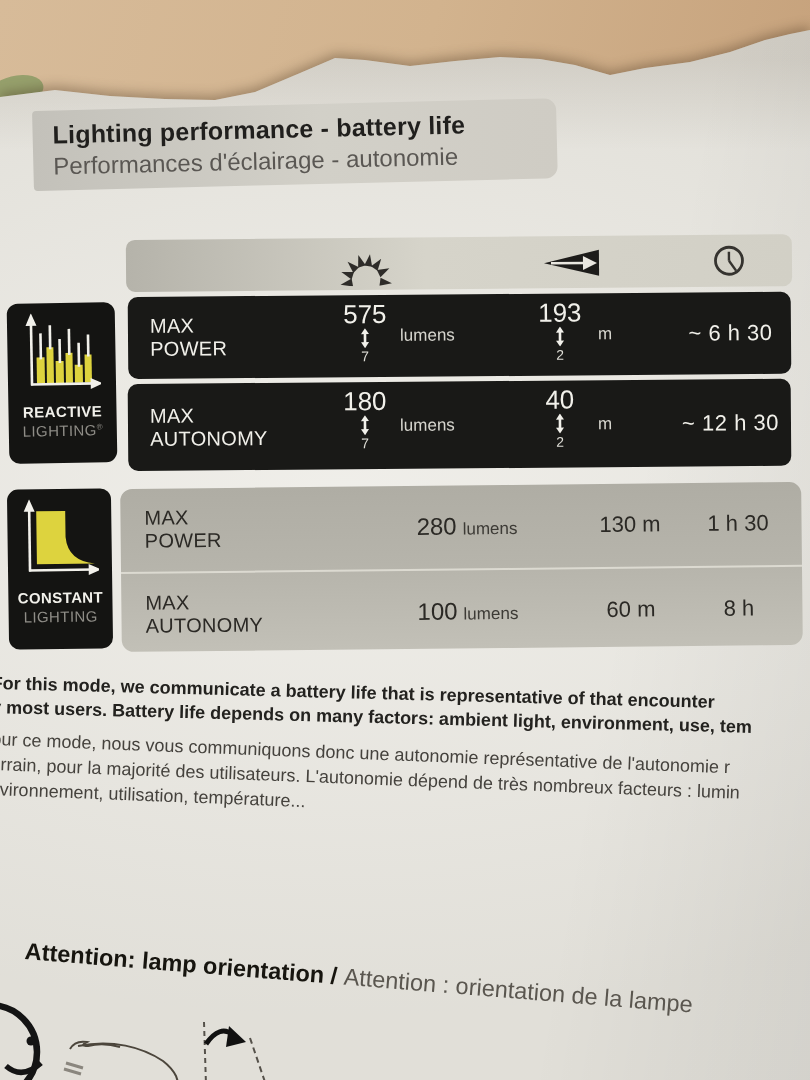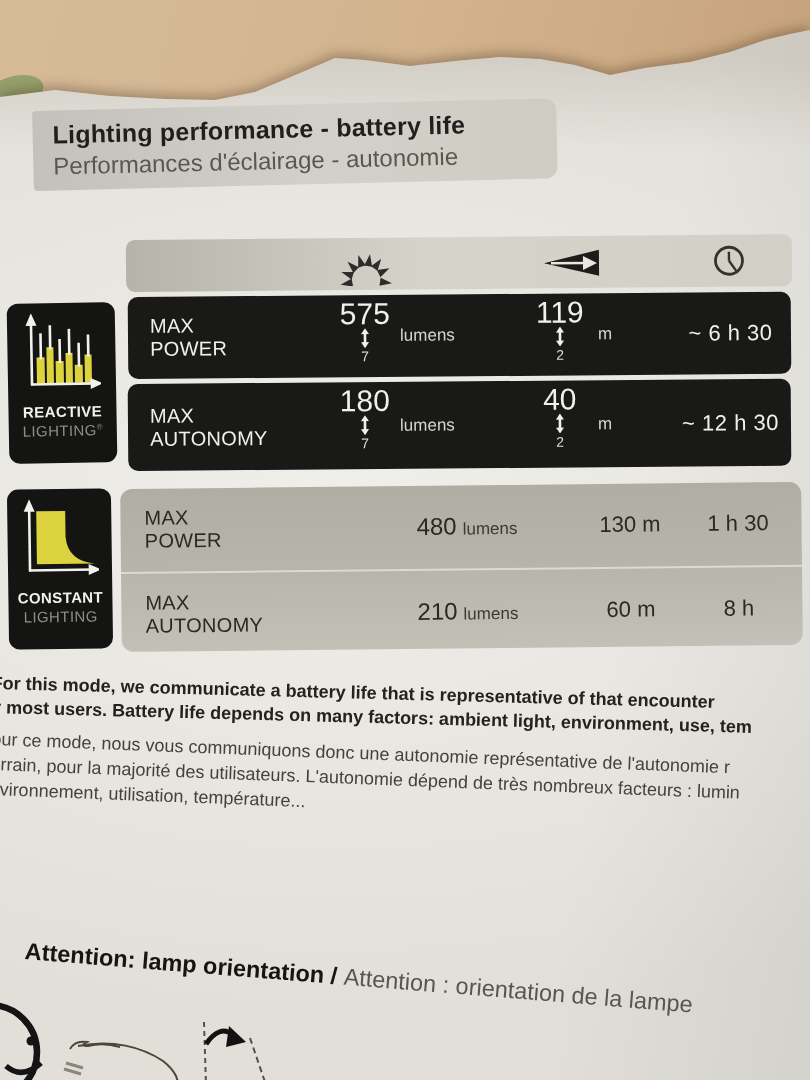--- a/index.html
+++ b/index.html
@@ -37,21 +37,21 @@
   .ic-clock{left:586px;top:9px!important;}
 
   
   .trow{position:absolute;left:128px;width:663px;background:#191917;border-radius:10px;
     transform:rotate(-.45deg);transform-origin:left center;color:#f1f0ea;}
   .trow.r1{top:297px;height:82px;}
   .trow.r2{top:384px;height:87px;}
   .rlabel{position:absolute;left:22px;top:50%;transform:translateY(-50%);
     font-size:20px;line-height:23px;letter-spacing:.3px;}
   .stack{position:absolute;width:64px;text-align:center;top:6px;}
-  .stack .vmax{font-size:30px;line-height:26px;display:block;}
+  .stack .vmax{font-size:26px;line-height:26px;display:block;}
   .stack svg{display:block;margin:1px auto;}
   .stack .vmin{font-size:14px;line-height:14px;display:block;color:#dddcd5;}
   .st-lum{left:205px;}
   .st-dist{left:400px;}
   .unit{position:absolute;top:50%;transform:translateY(-50%);font-size:17px;color:#d6d5ce;}
   .u-lum{left:272px;}
   .u-m{left:470px;}
   .time{position:absolute;left:520px;width:165px;text-align:center;top:50%;
     transform:translateY(-50%);font-size:22px;letter-spacing:.5px;}
 
@@ -172,21 +172,21 @@
         <span class="vmax">575</span>
         <svg width="12" height="20" viewBox="0 0 12 20">
               <line x1="6" y1="4" x2="6" y2="16" stroke="#f1f0ea" stroke-width="2.6"></line>
               <polygon points="6,0 2,6 10,6" fill="#f1f0ea"></polygon>
               <polygon points="6,20 2,14 10,14" fill="#f1f0ea"></polygon>
             </svg>
         <span class="vmin">7</span>
       </div>
       <span class="unit u-lum">lumens</span>
       <div class="stack st-dist">
-        <span class="vmax">119</span>
+        <span class="vmax">193</span>
         <svg width="12" height="20" viewBox="0 0 12 20">
               <line x1="6" y1="4" x2="6" y2="16" stroke="#f1f0ea" stroke-width="2.6"></line>
               <polygon points="6,0 2,6 10,6" fill="#f1f0ea"></polygon>
               <polygon points="6,20 2,14 10,14" fill="#f1f0ea"></polygon>
             </svg>
         <span class="vmin">2</span>
       </div>
       <span class="unit u-m">m</span>
       <span class="time">~ 6 h 30</span>
     </div>
@@ -232,30 +232,30 @@
       <div class="bl1">CONSTANT</div>
       <div class="bl2">LIGHTING</div>
     </div>
 
     <div class="ctable">
       <div class="crow c1">
         <div class="clabel">
           <div>MAX</div>
           <div>POWER</div>
         </div>
-        <div class="cval"><span>480</span><span class="cu">lumens</span></div>
+        <div class="cval"><span>280</span><span class="cu">lumens</span></div>
         <span class="cdist">130 m</span>
         <span class="ctime">1 h 30</span>
       </div>
       <div class="crow c2">
         <div class="clabel">
           <div>MAX</div>
           <div>AUTONOMY</div>
         </div>
-        <div class="cval"><span>210</span><span class="cu">lumens</span></div>
+        <div class="cval"><span>100</span><span class="cu">lumens</span></div>
         <span class="cdist">60 m</span>
         <span class="ctime">8 h</span>
       </div>
     </div>
 
     <div class="note-en">
       <div>For this mode, we communicate a battery life that is representative of that encounter</div>
       <div>y most users. Battery life depends on many factors: ambient light, environment, use, tem</div>
     </div>
     <div class="note-fr">

